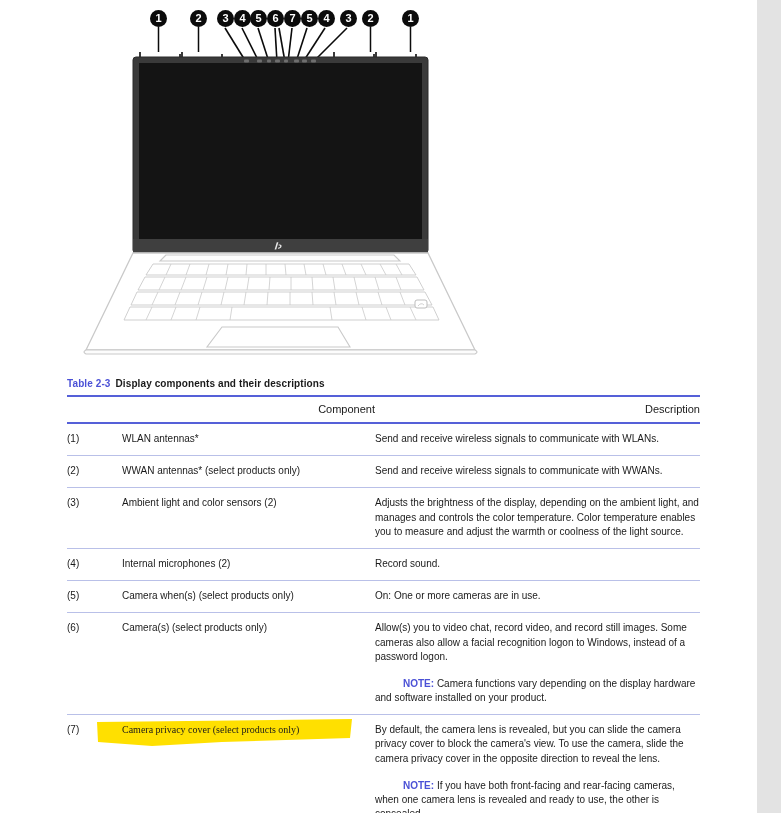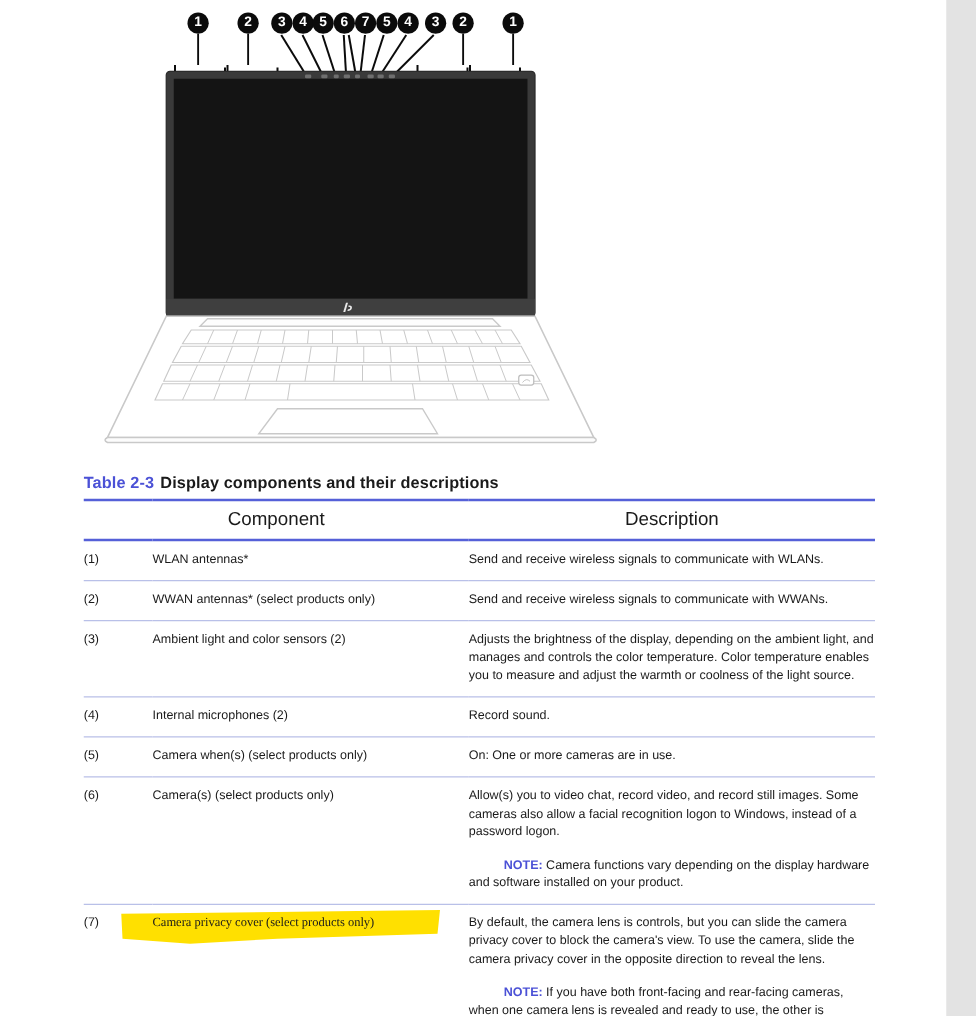--- a/index.html
+++ b/index.html
@@ -43,42 +43,42 @@
   }
   #leaders { position: absolute; left: 0; top: 0; }
 
   
   #table-wrap {
     position: absolute;
     left: 67px; top: 378px;
     width: 633px;
   }
   #table-caption {
-    font-size: 13px;
+    font-size: 10px;
     font-weight: bold;
     color: #1a1a1a;
     letter-spacing: .1px;
     margin-bottom: 6px;
     white-space: nowrap;
   }
   #table-caption .tbl-num { color: #4b51d6; }
   #table-caption .tbl-title { color: #1a1a1a; margin-left: 5px; }
 
   table.doc {
     border-collapse: collapse;
     width: 633px;
     table-layout: fixed;
   }
   table.doc col.c-num   { width: 55px; }
   table.doc col.c-comp  { width: 253px; }
   table.doc col.c-desc  { width: 325px; }
 
   table.doc thead th {
-    text-align: center;
-    font-size: 15px;
+    text-align: right;
+    font-size: 11px;
     font-weight: normal;
     color: #1a1a1a;
     padding: 6px 0 7px 0;
     border-top: 2.5px solid #5560d8;
     border-bottom: 2.5px solid #5560d8;
     vertical-align: bottom;
   }
   table.doc tbody td {
     font-size: 10px;
     color: #1a1a1a;
@@ -346,21 +346,21 @@
           <td class="num">(7)</td>
           <td class="comp">
             <span class="hl-host">
               <svg class="hl-svg" width="262" height="34" viewBox="0 0 262 34">
                 <path d="M3 7 L258 4 L256 23 L128 27 L58 31 L4 27 Z" fill="#ffe000"></path>
               </svg>
               <span class="hl-text">Camera privacy cover (select products only)</span>
             </span>
           </td>
           <td class="desc">
-            <span>By default, the camera lens is controls, but you can slide the camera privacy cover to block the camera's view. To use the camera, slide the camera privacy cover in the opposite direction to reveal the lens.</span>
+            <span>By default, the camera lens is revealed, but you can slide the camera privacy cover to block the camera's view. To use the camera, slide the camera privacy cover in the opposite direction to reveal the lens.</span>
             <div class="note-block">
               <span class="note-label">NOTE:</span>
               <span class="note-text">If you have both front-facing and rear-facing cameras, when one camera lens is revealed and ready to use, the other is concealed.</span>
             </div>
           </td>
         </tr>
 
       </tbody>
     </table>
   </div>

